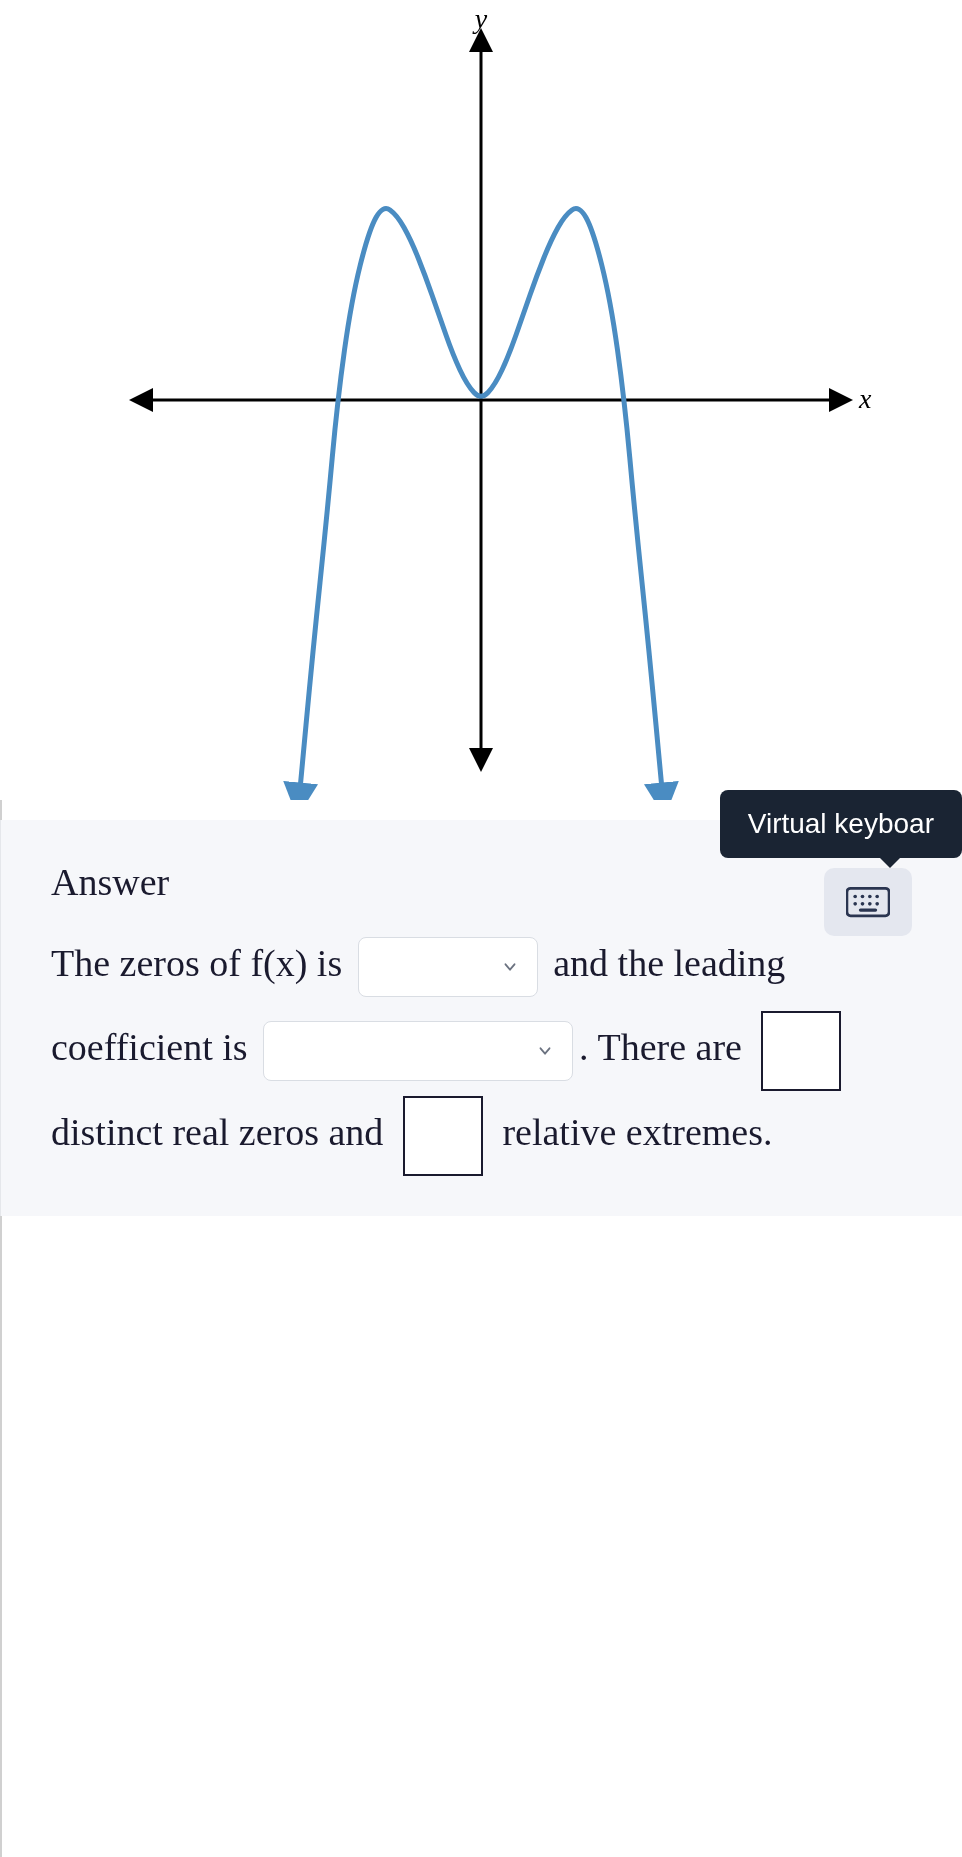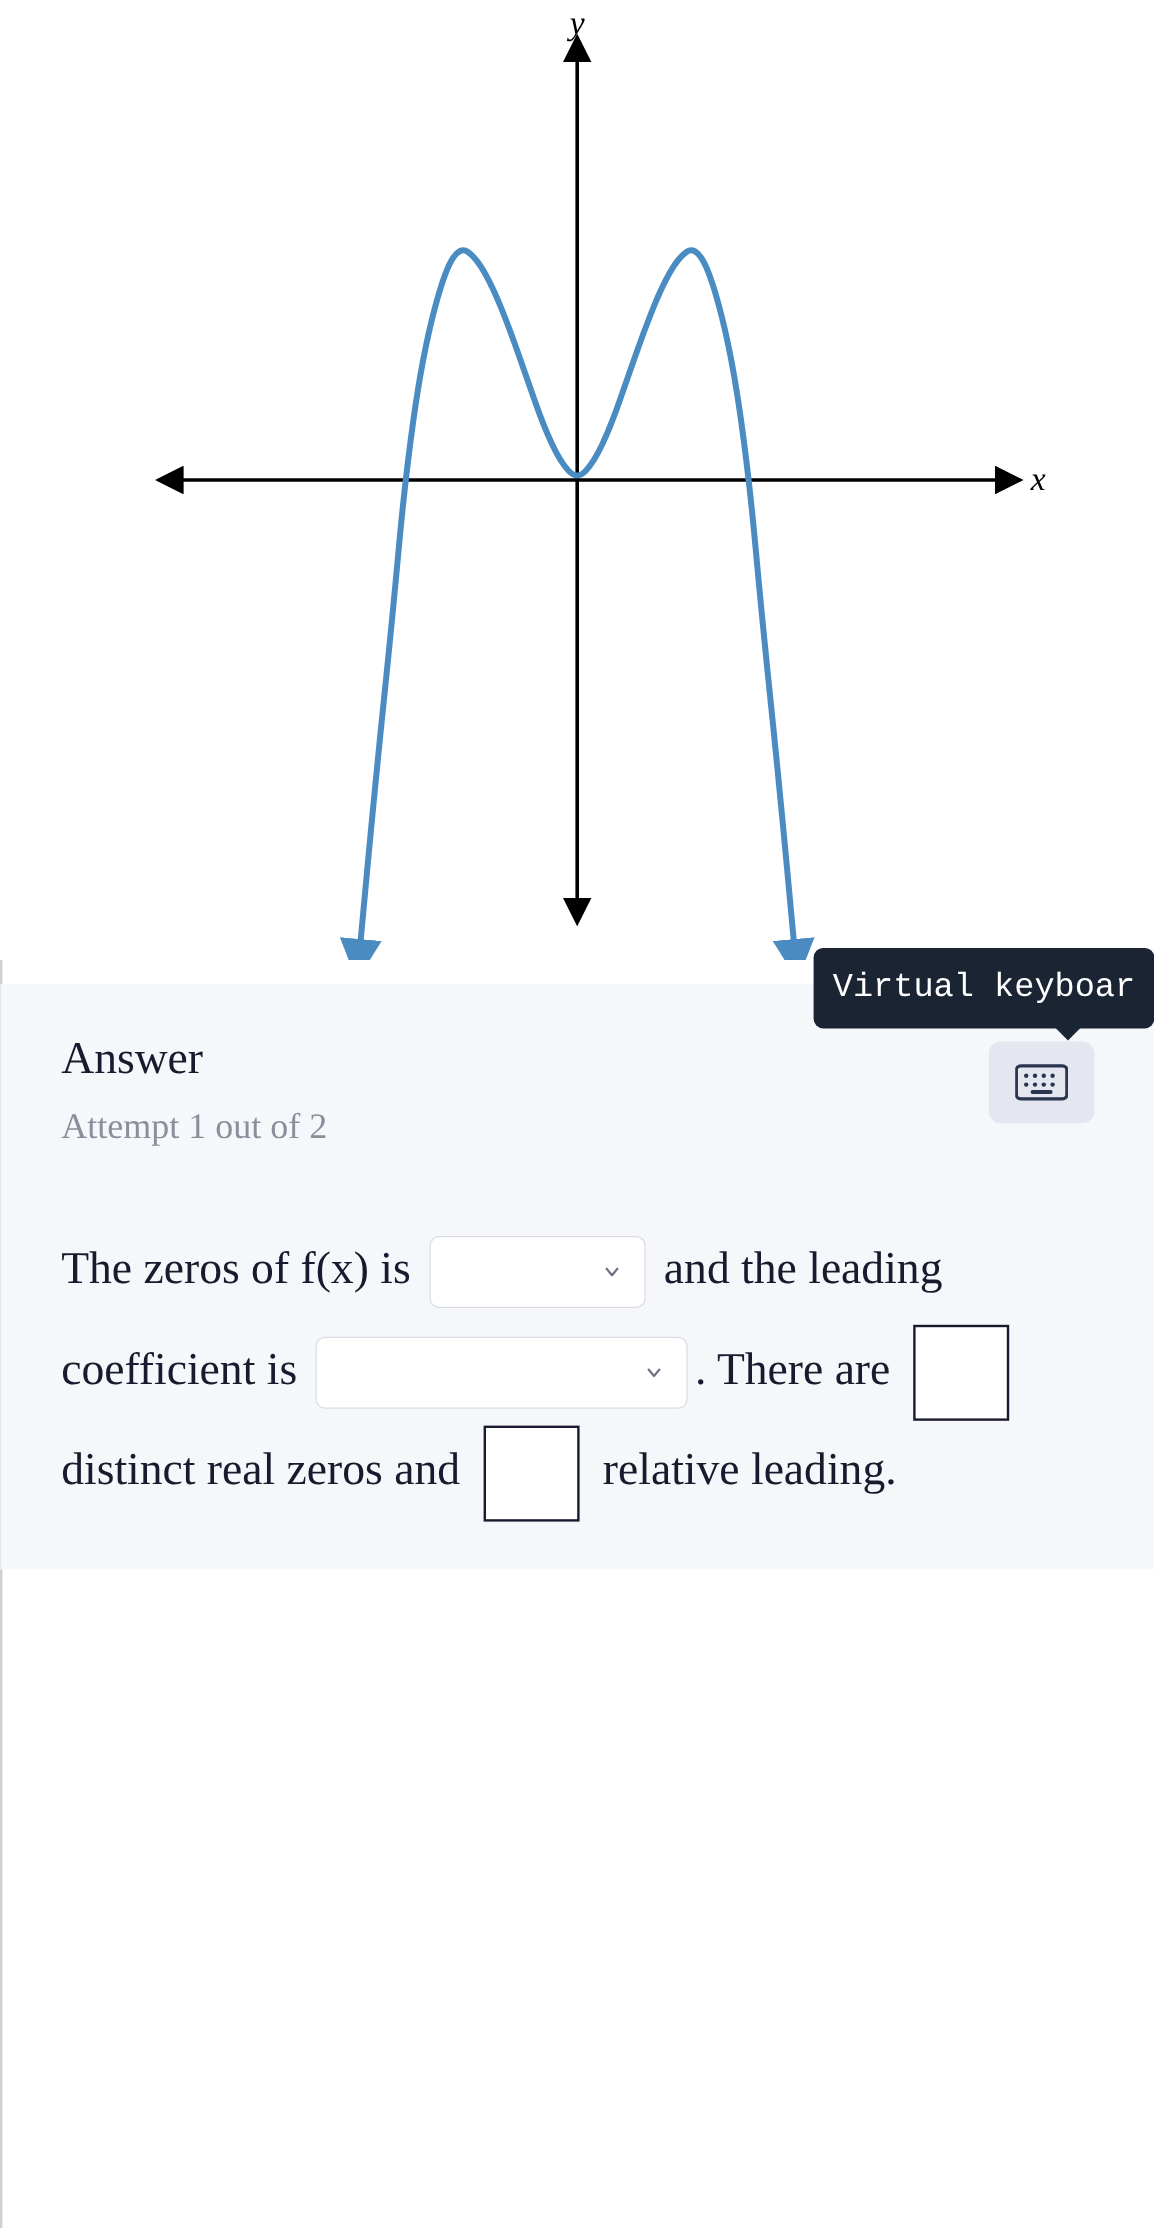--- a/index.html
+++ b/index.html
@@ -82,23 +82,23 @@
     font-size: 32px;
     text-align: center;
     font-family: Georgia, serif;
   }
   .vk-tooltip {
     position: absolute;
     top: -30px;
     right: 0;
     background: #1a2433;
     color: #fff;
-    font-family: Liberation Mono, monospace;
+    font-family: Liberation Sans, sans-serif;
     font-size: 28px;
-    padding: 18px 16px;
+    padding: 18px 28px;
     border-radius: 8px;
     z-index: 10;
   }
   .vk-tooltip::after {
     content: "";
     position: absolute;
     bottom: -10px;
     right: 60px;
     border-left: 12px solid transparent;
     border-right: 12px solid transparent;
@@ -190,33 +190,32 @@
       <circle cx="17" cy="5" r="1" fill="currentColor"></circle>
       <circle cx="5" cy="9" r="1" fill="currentColor"></circle>
       <circle cx="9" cy="9" r="1" fill="currentColor"></circle>
       <circle cx="13" cy="9" r="1" fill="currentColor"></circle>
       <circle cx="17" cy="9" r="1" fill="currentColor"></circle>
       <rect x="7" y="11.5" width="10" height="1.8" rx="0.9" fill="currentColor"></rect>
     </svg>
   </div>
 
   <h2 class="answer-heading">Answer</h2>
-  <div class="attempt-text">Attempt 1 out of 2</div>
 
   <div class="sentence">
     <span>The zeros of f(x) is</span>
     <span class="dropdown">
       <svg class="chevron" viewBox="0 0 20 20">
           <path d="M5 7l5 6 5-6" fill="none" stroke="currentColor" stroke-width="2" stroke-linecap="round" stroke-linejoin="round"></path>
         </svg>
     </span>
     <span>and the leading coefficient is</span>
     <span class="dropdown wide">
       <svg class="chevron" viewBox="0 0 20 20">
           <path d="M5 7l5 6 5-6" fill="none" stroke="currentColor" stroke-width="2" stroke-linecap="round" stroke-linejoin="round"></path>
         </svg>
     </span><span>. There are</span>
     <input class="num-input" value="" style="">
     <span>distinct real zeros and</span>
     <input class="num-input" value="" style="">
-    <span>relative leading.</span>
+    <span>relative extremes.</span>
   </div>
 </div>
 
 </body></html>

